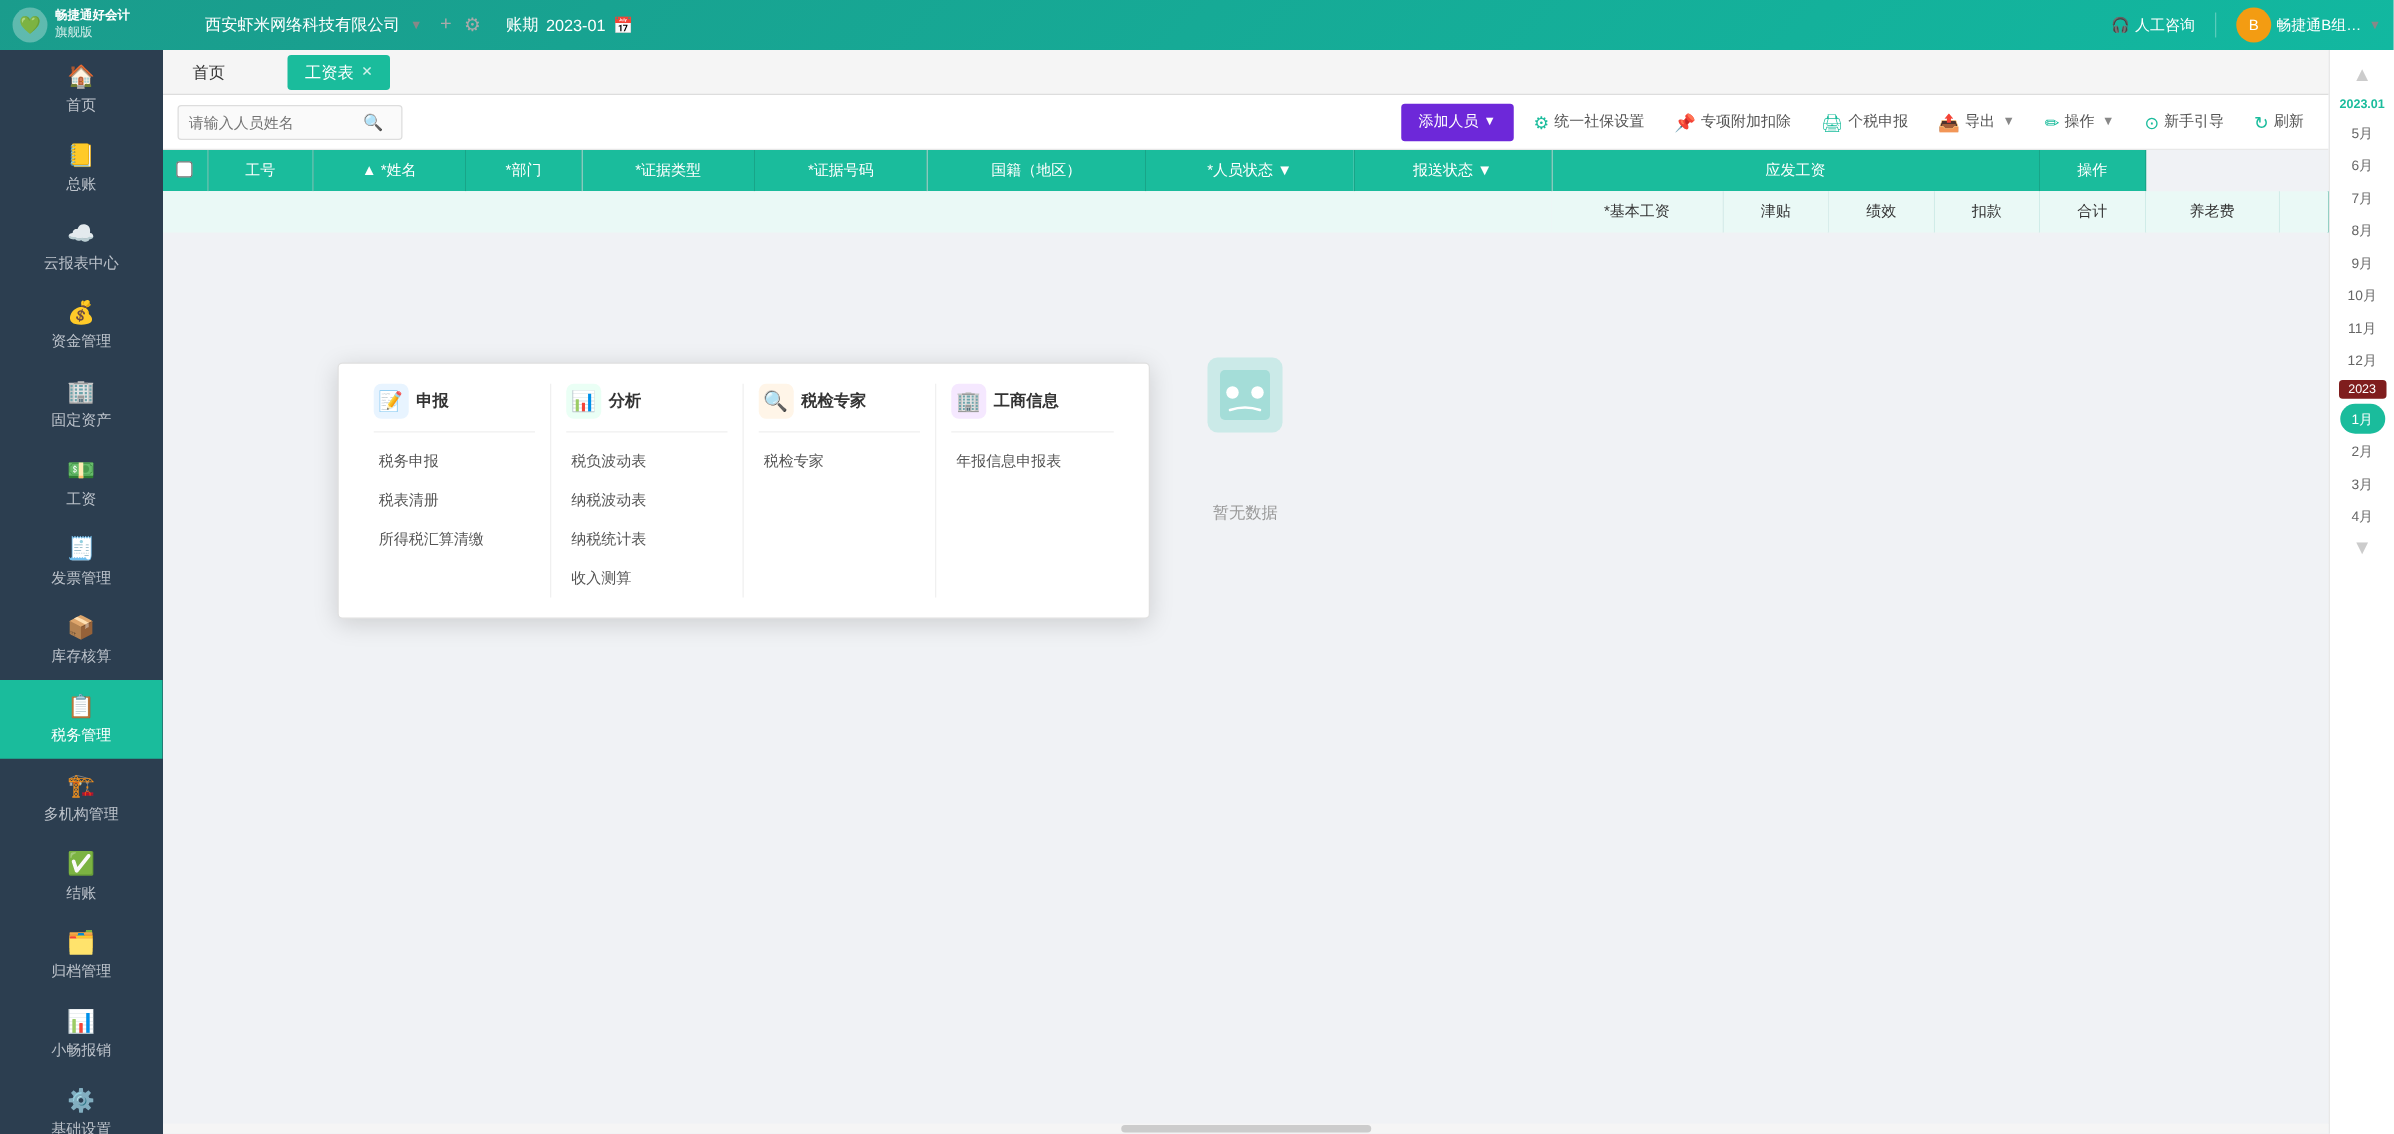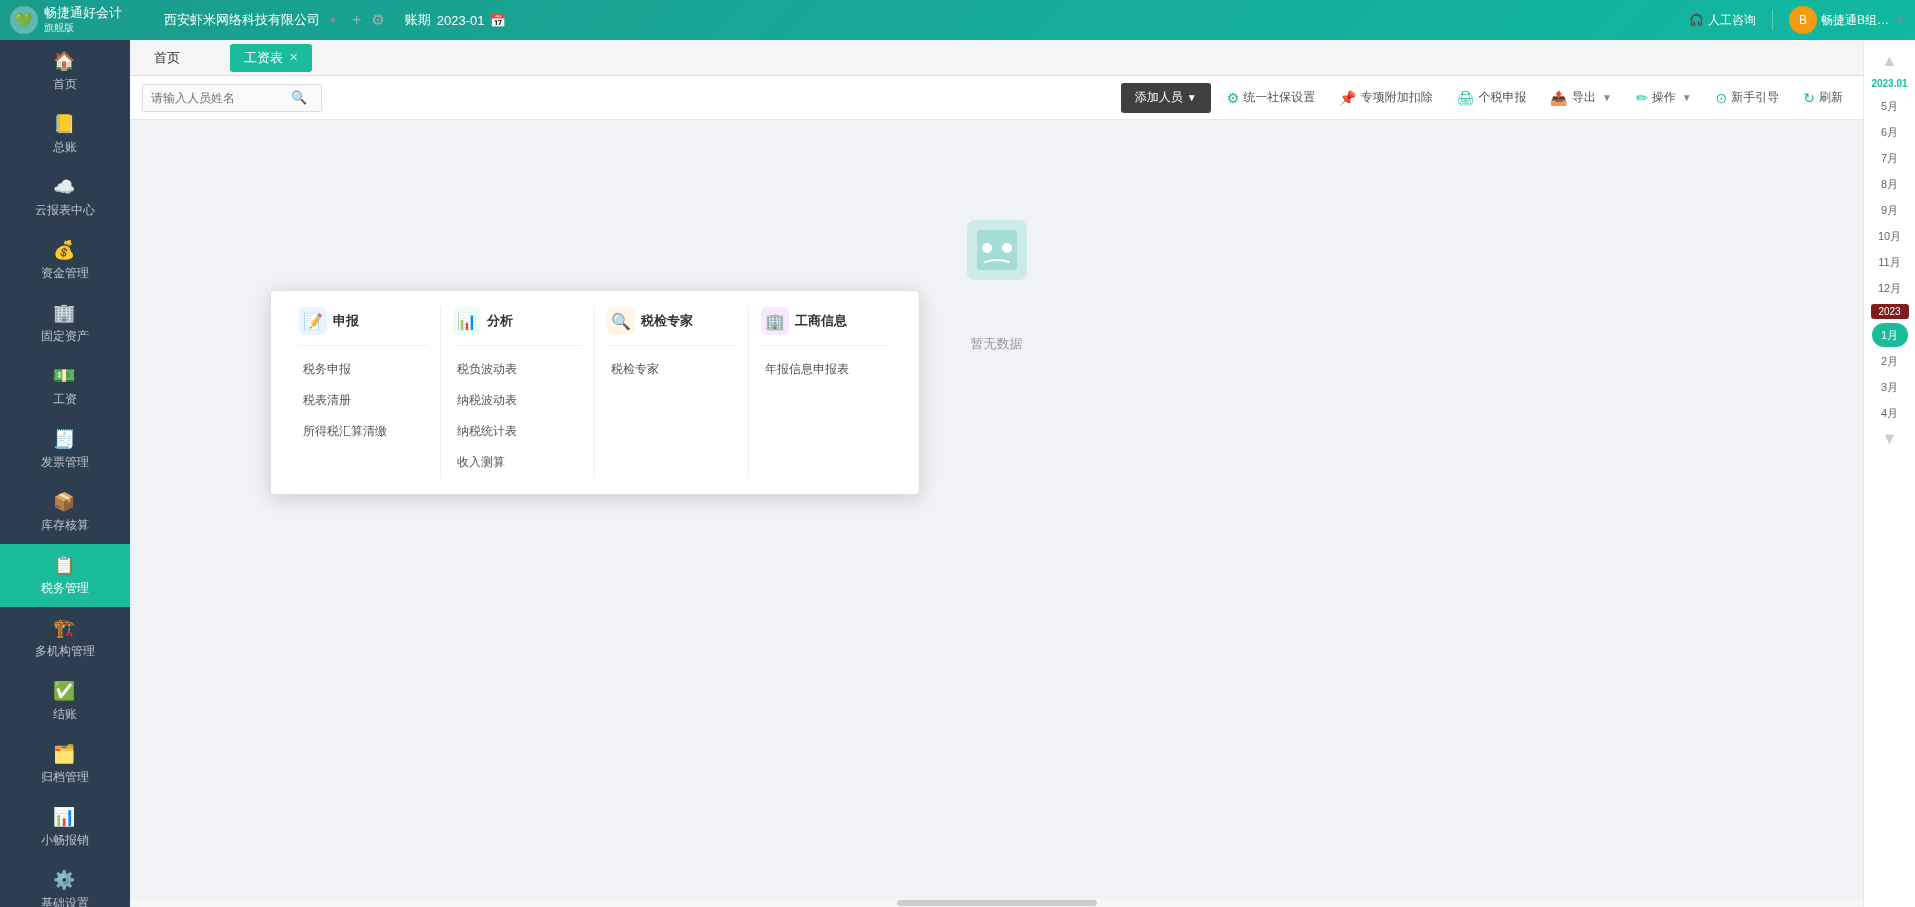--- a/index.html
+++ b/index.html
@@ -20,21 +20,21 @@
       gap: 6px;
       width: 130px;
     }
     .topbar-logo-icon {
       width: 28px; height: 28px;
       background: rgba(255,255,255,0.3);
       border-radius: 50%;
       display: flex; align-items: center; justify-content: center;
       font-size: 14px;
     }
-    .topbar-logo-text { font-size: 13px; font-weight: normal; line-height: 1.2; }
+    .topbar-logo-text { font-size: 10px; font-weight: bold; line-height: 1.2; }
     .topbar-logo-sub { font-size: 10px; opacity: 0.8; }
     .topbar-company {
       display: flex; align-items: center; gap: 6px;
       font-size: 13px; color: white;
       margin-left: 24px;
     }
     .topbar-period {
       display: flex; align-items: center; gap: 6px;
       margin-left: 20px; font-size: 13px; color: white;
     }
@@ -98,21 +98,21 @@
       padding: 0 8px; height: 28px; background: #fafafa;
       width: 180px;
     }
     .search-input-wrapper input {
       border: none; background: transparent; outline: none;
       font-size: 12px; width: 140px; color: #0f766e;
     }
     .search-icon { color: #aaa; font-size: 13px; }
     .toolbar-spacer { flex: 1; }
     .btn-add {
-      background: #404040; color: white; border: none;
+      background: #6d28d9; color: white; border: none;
       border-radius: 3px; padding: 0 14px; height: 30px;
       font-size: 12px; cursor: pointer; display: flex; align-items: center; gap: 4px;
     }
     .btn-add .arrow { font-size: 10px; }
     .toolbar-btn {
       display: flex; align-items: center; gap: 4px;
       color: #555; font-size: 12px; cursor: pointer; padding: 4px 8px;
       border-radius: 3px;
     }
     .toolbar-btn .btn-icon { color: #1abc9c; font-size: 14px; }
@@ -359,20 +359,45 @@
       <div class="toolbar-btn">
         <span class="btn-icon">↻</span>
         <span>刷新</span>
       </div>
     </div>
 
     <div style="position:relative; flex:1; display:flex; flex-direction:column; overflow:hidden;">
       <div class="table-wrapper">
         <table class="data-table">
           <thead>
+            <tr>
+              <th class="th-checkbox">
+                <input type="checkbox" style="">
+              </th>
+              <th>工号</th>
+              <th><span>▲</span> *姓名</th>
+              <th>*部门</th>
+              <th>*证据类型</th>
+              <th>*证据号码</th>
+              <th>国籍（地区）</th>
+              <th>*人员状态 <span>▼</span></th>
+              <th>报送状态 <span>▼</span></th>
+              <th colspan="4">应发工资</th>
+              <th>操作</th>
+            </tr>
+            <tr>
+              <th colspan="9" style="background:#eaf9f6; padding:0; border:none;"></th>
+              <th class="second-row">*基本工资</th>
+              <th class="second-row">津贴</th>
+              <th class="second-row">绩效</th>
+              <th class="second-row">扣款</th>
+              <th class="second-row">合计</th>
+              <th class="second-row">养老费</th>
+              <th style="background:#eaf9f6;"></th>
+            </tr>
           </thead>
           <tbody>
             <tr>
               <td colspan="16" style="padding:0; border:none;">
                 <div class="empty-state">
                   <div class="empty-icon">
                     <svg width="100" height="100" viewBox="0 0 100 100" fill="none" xmlns="http://www.w3.org/2000/svg">
                       <rect x="20" y="20" width="60" height="60" rx="8" fill="#b3e5e0" opacity="0.6"></rect>
                       <rect x="30" y="30" width="40" height="40" rx="4" fill="#7ed0c8" opacity="0.5"></rect>
                       <circle cx="40" cy="48" r="5" fill="white"></circle>

